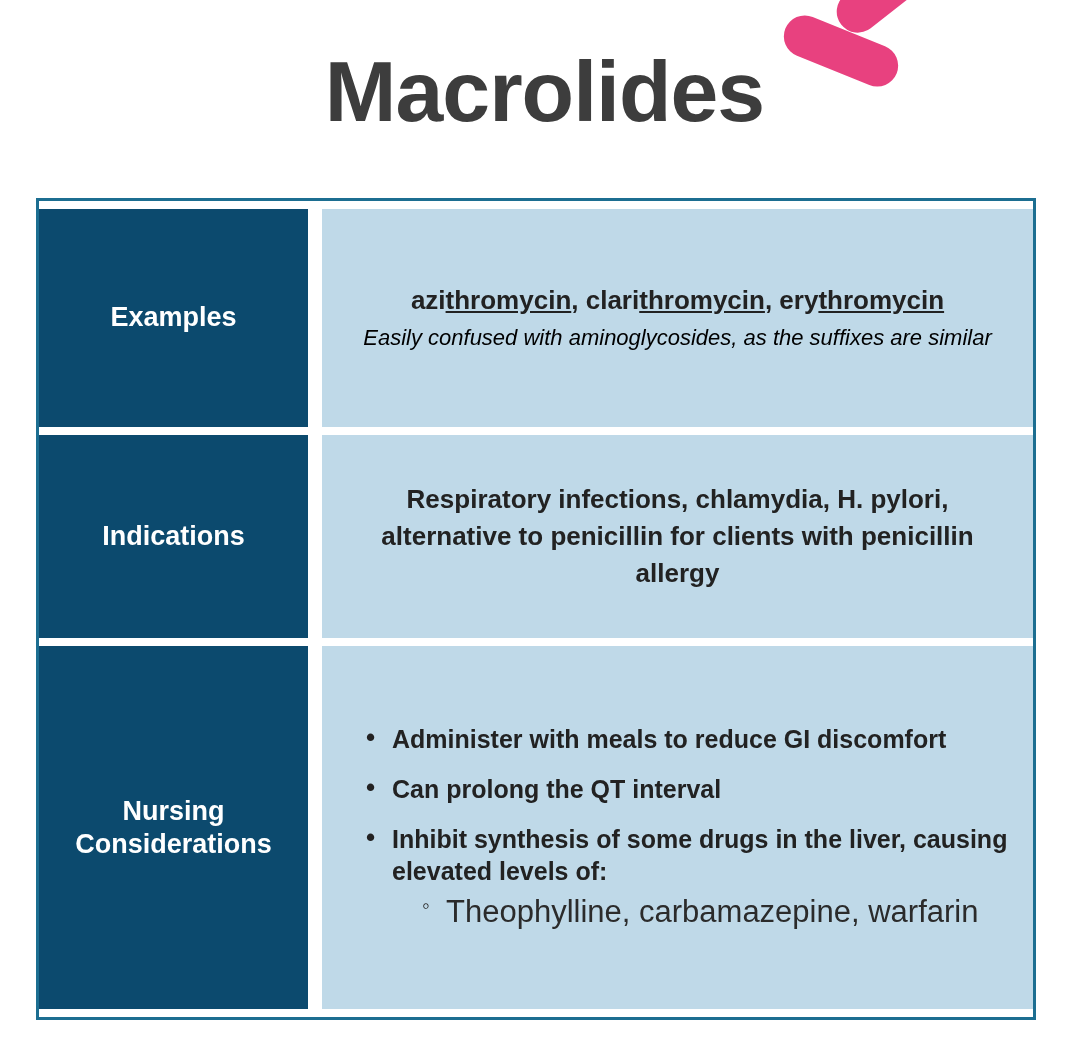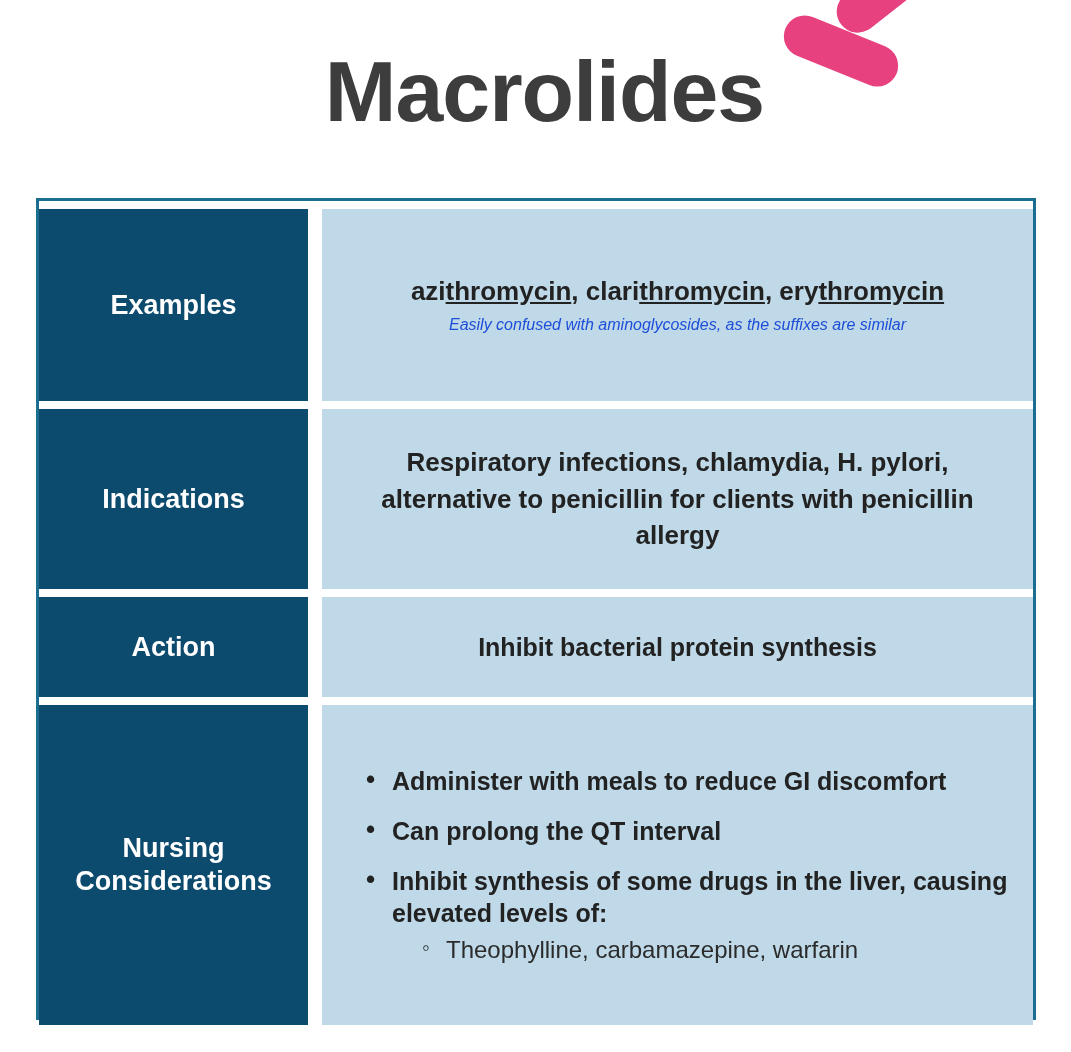--- a/index.html
+++ b/index.html
@@ -118,23 +118,23 @@
 
   .ex-line1 {
     font-size: 26px;
     font-weight: bold;
     color: #222;
     line-height: 1.3;
     margin-bottom: 6px;
   }
   .ex-line1 .u { text-decoration: underline; text-align: right; }
   .ex-note {
-    font-size: 16px;
+    font-size: 22px;
     font-style: italic;
-    color: #1d4ed8;
+    color: #000000;
     line-height: 1.26;
   }
   .ind-text {
     font-size: 26px;
     font-weight: bold;
     color: #222;
     line-height: 1.42;
   }
   .action-text {
     font-size: 25px;
@@ -164,21 +164,21 @@
     top: -2px;
     font-size: 26px;
   }
   ul.subnursing {
     list-style: none;
     margin: 6px 0 0 28px;
     padding: 0;
   }
   ul.subnursing > li {
     position: relative;
-    font-size: 24px;
+    font-size: 31px;
     font-weight: normal;
     color: #2b2b2b;
     line-height: 1.25;
     padding-left: 26px;
   }
   ul.subnursing > li:before {
     content: "\25E6";
     position: absolute;
     left: 2px;
     top: -1px;
@@ -213,26 +213,20 @@
           <td class="label">Examples</td>
           <td class="content">
             <div class="ex-line1"><span>azi</span><span class="u">thromycin</span><span>, </span><span>clari</span><span class="u">thromycin</span><span>, </span><span>ery</span><span class="u">thromycin</span></div>
             <div class="ex-note">Easily confused with aminoglycosides, as the suffixes are similar</div>
           </td>
         </tr>
         <tr class="row-indications">
           <td class="label">Indications</td>
           <td class="content">
             <div class="ind-text">Respiratory infections, chlamydia, H. pylori, alternative to  penicillin for clients with penicillin allergy</div>
-          </td>
-        </tr>
-        <tr class="row-action">
-          <td class="label">Action</td>
-          <td class="content">
-            <div class="action-text">Inhibit bacterial protein synthesis</div>
           </td>
         </tr>
         <tr class="row-nursing">
           <td class="label">Nursing Considerations</td>
           <td class="content">
             <ul class="nursing">
               <li>Administer with meals to reduce GI discomfort</li>
               <li>Can prolong the QT interval</li>
               <li>
                 <span>Inhibit synthesis of some drugs in the liver, causing elevated levels of:</span>

